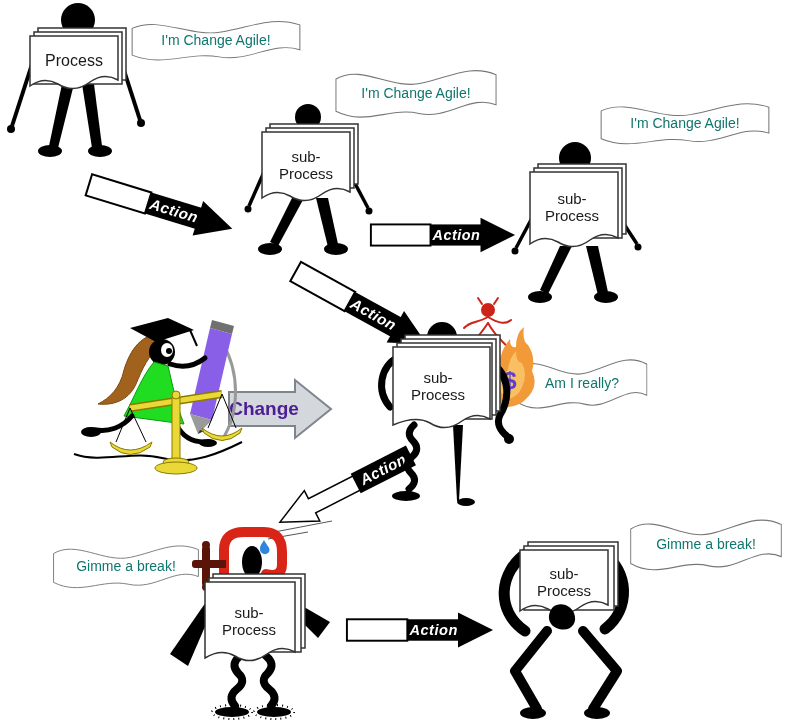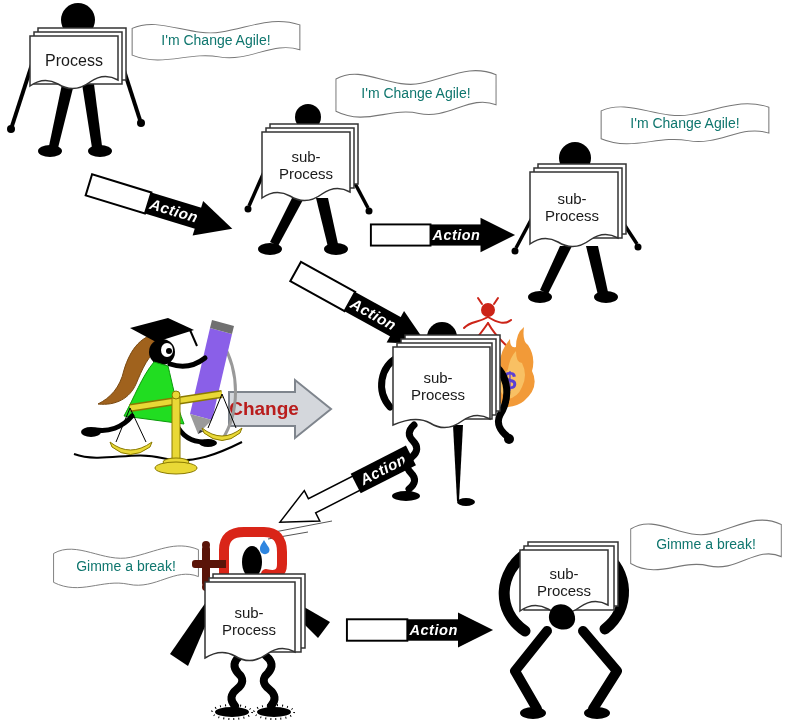--- a/index.html
+++ b/index.html
@@ -10,21 +10,21 @@
   svg text{font-family:"Liberation Sans",sans-serif;}
   .banner{position:absolute;}
   .banner svg{position:absolute;left:0;top:0;width:100%;height:100%;}
   .banner .banner-text{position:absolute;left:0;top:0;right:0;bottom:0;display:flex;
           align-items:center;justify-content:center;font-size:14px;color:#0f766e;}
   .action-arrow{position:absolute;transform-origin:0 50%;}
   .action-text{fill:#ffffff;font-weight:bold;font-style:italic;font-size:15px;letter-spacing:.5px;text-anchor:middle;}
   .doc-text{fill:#1a1a1a;text-anchor:middle;}
   .change-arrow{position:absolute;}
   .change-arrow .change-text{position:absolute;left:4px;top:0;width:66px;height:64px;display:flex;
-          align-items:center;justify-content:center;font-size:19px;font-weight:bold;color:#b91c1c;}
+          align-items:center;justify-content:center;font-size:19px;font-weight:bold;color:#4c1d95;}
 </style>
 </head>
 <body>
 
 <div class="canvas">
 
   <div class="banner" style="left:128px;top:16px;width:176px;height:48px;">
     <svg viewBox="0 0 170 54" preserveAspectRatio="none">
       <path d="M4,14 C30,0 60,24 90,18 C120,12 140,0 166,10 L166,38 C140,28 118,52 88,46 C58,40 34,58 4,44 Z" fill="#fff" stroke="#777" stroke-width="1"></path>
     </svg>
@@ -38,20 +38,26 @@
     <span class="banner-text">I'm Change Agile!</span>
   </div>
 
   <div class="banner" style="left:597px;top:98px;width:176px;height:50px;">
     <svg viewBox="0 0 170 54" preserveAspectRatio="none">
       <path d="M4,14 C30,0 60,24 90,18 C120,12 140,0 166,10 L166,38 C140,28 118,52 88,46 C58,40 34,58 4,44 Z" fill="#fff" stroke="#777" stroke-width="1"></path>
     </svg>
     <span class="banner-text">I'm Change Agile!</span>
   </div>
 
+  <div class="banner" style="left:514px;top:353px;width:136px;height:60px;">
+    <svg viewBox="0 0 170 54" preserveAspectRatio="none">
+      <path d="M4,14 C30,0 60,24 90,18 C120,12 140,0 166,10 L166,38 C140,28 118,52 88,46 C58,40 34,58 4,44 Z" fill="#fff" stroke="#777" stroke-width="1"></path>
+    </svg>
+    <span class="banner-text">Am I really?</span>
+  </div>
 
   <div class="banner" style="left:50px;top:540px;width:152px;height:52px;">
     <svg viewBox="0 0 170 54" preserveAspectRatio="none">
       <path d="M4,14 C30,0 60,24 90,18 C120,12 140,0 166,10 L166,38 C140,28 118,52 88,46 C58,40 34,58 4,44 Z" fill="#fff" stroke="#777" stroke-width="1"></path>
     </svg>
     <span class="banner-text">Gimme a break!</span>
   </div>
 
   <div class="banner" style="left:627px;top:513px;width:158px;height:62px;">
     <svg viewBox="0 0 170 54" preserveAspectRatio="none">

